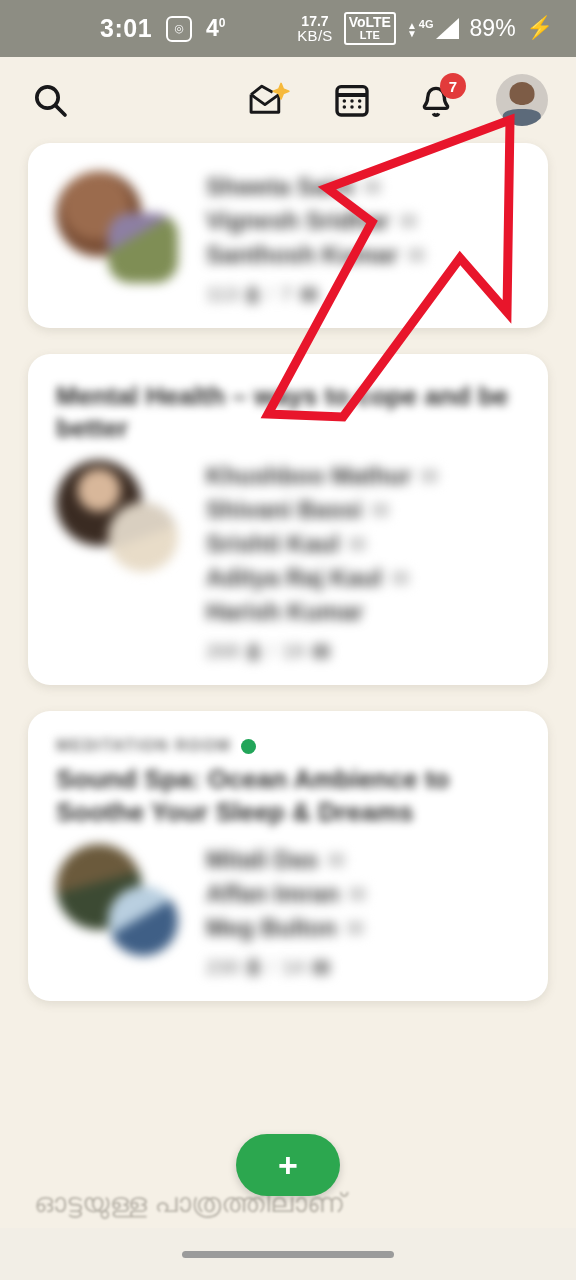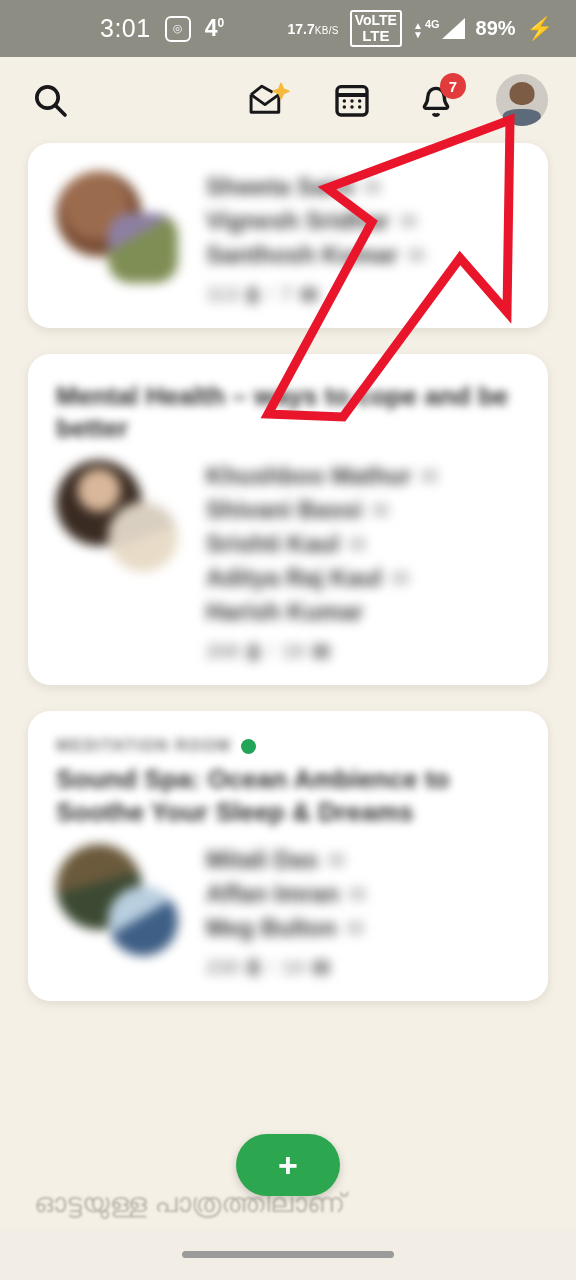--- a/index.html
+++ b/index.html
@@ -13,47 +13,47 @@
   
   .status-bar{
     height:57px; width:100%;
     background:#8D8D83;
     display:flex; align-items:center;
     padding:0 22px;
     color:#FFFFFF;
     position:relative; z-index:5;
   }
   .sb-left{ display:flex; align-items:center; gap:14px; flex:0 0 auto; margin-left:78px;}
-  .sb-clock{ font-size:25px; font-weight:normal; letter-spacing:.5px;text-align:right; }
+  .sb-clock{ font-size:25px; font-weight:bold; letter-spacing:.5px;text-align:right; }
   .sb-icon-box{
     width:26px;height:26px;border:2px solid #fff;border-radius:6px;
     display:flex;align-items:center;justify-content:center;
     font-size:11px;line-height:1;
   }
   .sb-wifi-num{ font-size:23px;font-weight:bold; position:relative;}
   .sb-wifi-num sup{font-size:12px;vertical-align:super;}
   .sb-right{ margin-left:auto; display:flex; align-items:center; gap:11px; }
-  .sb-speed{ display:flex;flex-direction:row;align-items:flex-end;line-height:1;}
+  .sb-speed{ display:flex;flex-direction:column;align-items:center;line-height:1;}
   .sb-speed b{font-size:14px;font-weight:bold;}
-  .sb-speed span{font-size:10px;letter-spacing:.3px;}
+  .sb-speed span{font-size:15px;letter-spacing:.3px;}
   .sb-volte{
     border:2px solid #fff;border-radius:3px;
     display:flex;flex-direction:column;align-items:center;justify-content:center;
     padding:1px 3px;line-height:1.05;
   }
   .sb-volte b{font-size:14px;font-weight:bold;}
-  .sb-volte span{font-size:15px;font-weight:bold;}
+  .sb-volte span{font-size:11px;font-weight:bold;}
   .sb-sig{display:flex;align-items:flex-end;gap:2px;}
   .sb-4g{font-size:11px;font-weight:bold;align-self:flex-start;margin-bottom:2px;}
   .sb-arrows{font-size:10px;line-height:.85;display:flex;flex-direction:column;}
   .sb-tri{
     width:0;height:0;border-style:solid;
     border-width:0 0 21px 23px;border-color:transparent transparent #fff transparent;
   }
-  .sb-batt{font-size:20px;font-weight:bold;}
+  .sb-batt{font-size:23px;font-weight:normal;}
   .sb-bolt{font-size:22px;}
 
   
   .topnav{
     height:86px; width:100%;
     display:flex; align-items:center;
     padding:0 28px;
     position:relative; z-index:3;
   }
   .nav-search{ width:44px;height:44px;display:flex;align-items:center;justify-content:center; }

